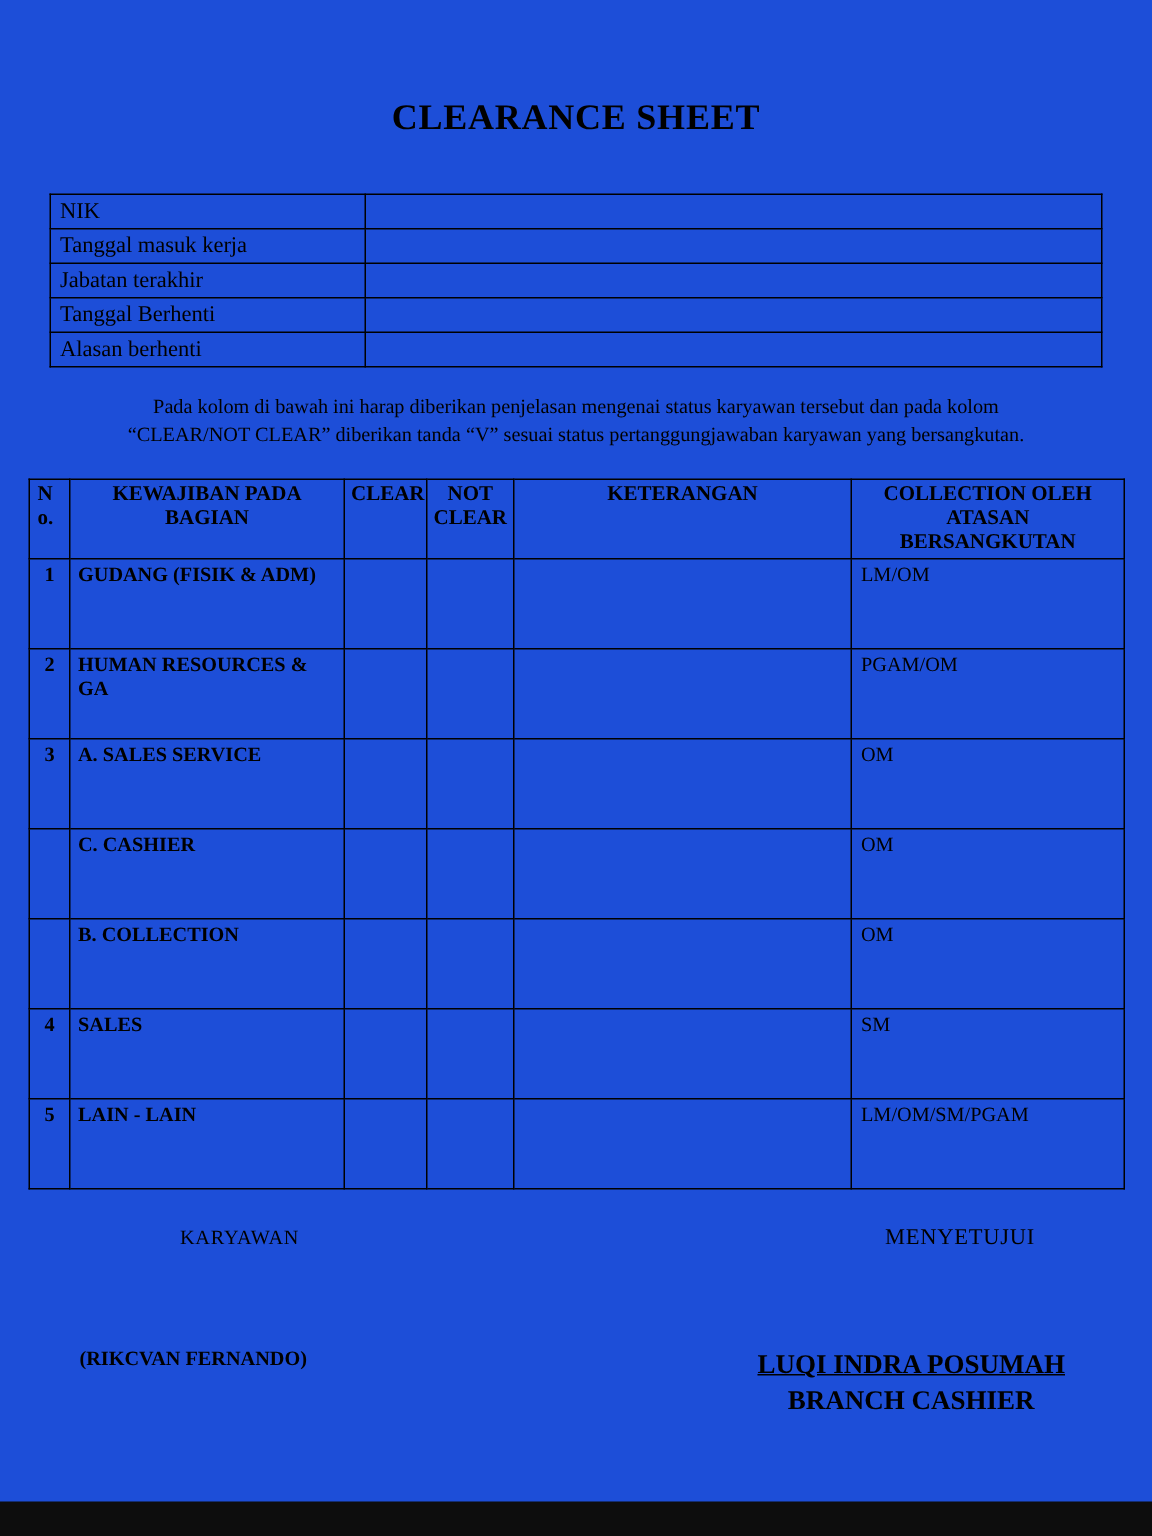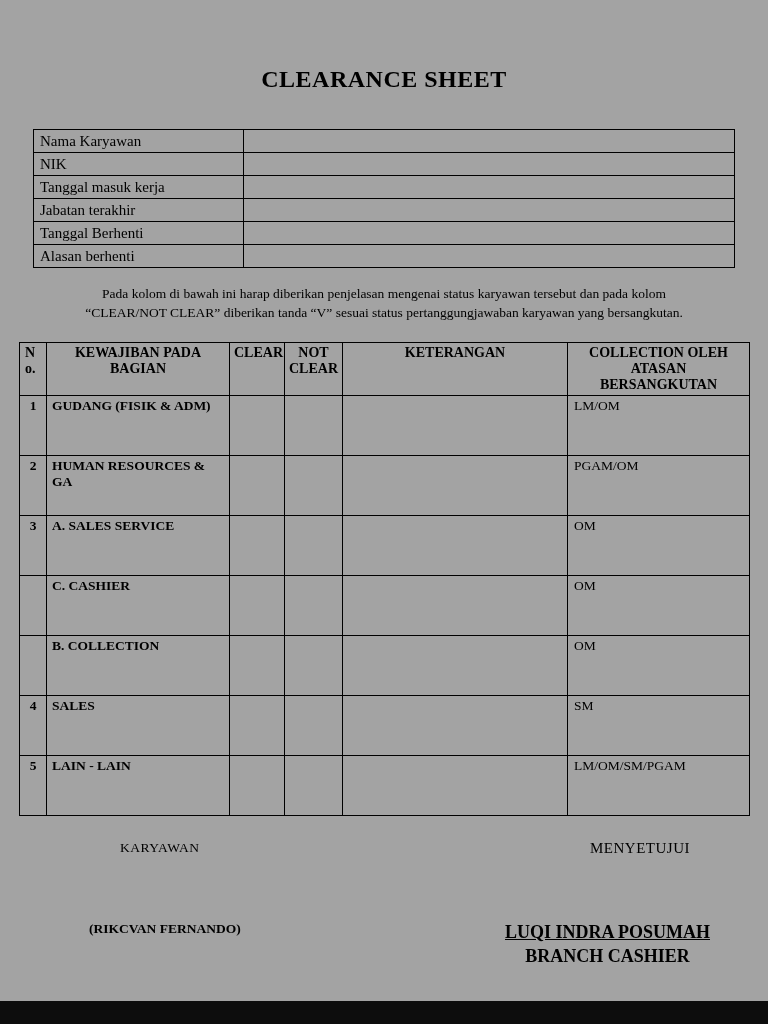--- a/index.html
+++ b/index.html
@@ -5,21 +5,21 @@
   * { box-sizing: border-box; }
   html, body { margin: 0; padding: 0; }
   body {
     width: 768px; height: 1024px;
     background: #0d0d0d;
     font-family: "Liberation Serif", serif;
     color: #000;
   }
   .page {
     width: 768px; height: 1001px;
-    background: #a3a3a3;
+    background: #1d4ed8;
     position: relative;
     overflow: hidden;
   }
   .bottom-bar {
     width: 768px; height: 23px;
     background: #0d0d0d;
   }
 
   .doc-title {
     text-align: center;
@@ -114,21 +114,21 @@
     padding: 0 78px 0 120px;
   }
   .sig-role-left  { font-size: 13.5px; letter-spacing: 0.5px; }
   .sig-role-right { font-size: 15px;   letter-spacing: 0.5px; }
 
   .sig-names {
     display: flex;
     justify-content: space-between;
     align-items: flex-start;
     margin-top: 64px;
-    padding: 0 58px 0 89px;
+    padding: 0 58px 0 53px;
     gap: 40px;
   }
   .sig-name-left {
     font-size: 13.5px;
     font-weight: bold;
   }
   .sig-name-right {
     text-align: center;
     font-size: 18px;
     font-weight: bold;
@@ -138,24 +138,20 @@
 </style>
 </head>
 <body>
 
 <div class="page">
 
   <h1 class="doc-title">CLEARANCE SHEET</h1>
 
   <table class="info-table">
     <tbody>
-      <tr>
-        <td class="label">Nama Karyawan</td>
-        <td class="value"></td>
-      </tr>
       <tr>
         <td class="label">NIK</td>
         <td class="value"></td>
       </tr>
       <tr>
         <td class="label">Tanggal masuk kerja</td>
         <td class="value"></td>
       </tr>
       <tr>
         <td class="label">Jabatan terakhir</td>

